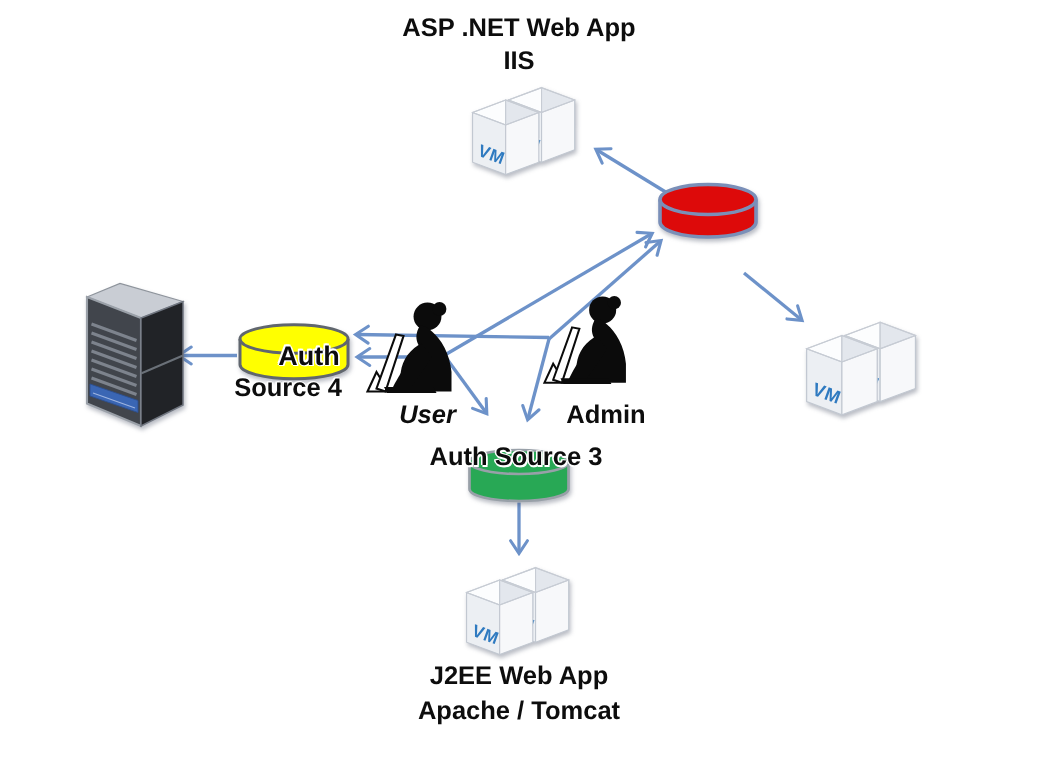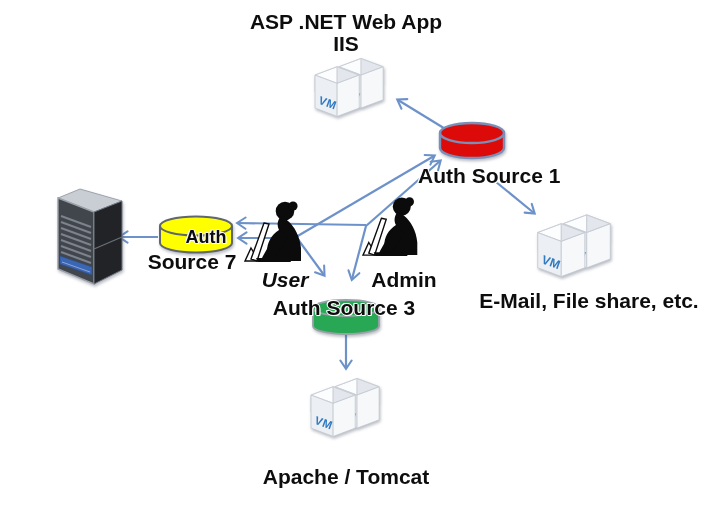--- a/index.html
+++ b/index.html
@@ -2,21 +2,21 @@
 <html><head>
 <meta charset="utf-8">
 <style>
   html,body{margin:0;padding:0;background:#fff;}
   .canvas{
     position:relative;width:704px;height:505px;background:#ffffff;
     font-family:"Liberation Sans",sans-serif;overflow:hidden;
   }
   .gfx{position:absolute;left:0;top:0;}
   .lbl{
-    position:absolute;font-weight:bold;font-size:21px;color:#0d0d0d;
+    position:absolute;font-weight:bold;font-size:17px;color:#0d0d0d;
     white-space:nowrap;line-height:1.1;
     text-shadow:1px 0 0 #fff,-1px 0 0 #fff,0 1px 0 #fff,0 -1px 0 #fff,1px 1px 0 #fff,-1px -1px 0 #fff;
   }
   .ctr{transform:translateX(-50%);}
   .auth-in{font-size:18px;}
   .shadow{filter:drop-shadow(1.5px 2px 1.5px rgba(70,80,100,.38));}
   .vm-text{font-weight:bold;font-size:12.5px;letter-spacing:.5px;}
   .slat{stroke:#7d838d;stroke-width:2;}
   #ah path{stroke:#6d92c9;}
 </style>
@@ -118,27 +118,26 @@
 
     <g transform="translate(362,194) scale(0.97)">
       <use href="#person"></use>
     </g>
   </svg>
 
   <div class="lbl ctr" style="left:346px;top:10px;">ASP .NET Web App</div>
   <div class="lbl ctr" style="left:346px;top:32px;">IIS</div>
 
 
-  <div class="lbl" style="left:418px;top:164px;">Auth Source 1</div>
 
   <div class="lbl ctr auth-in" style="left:196px;top:228px;padding-left:20px;">Auth</div>
-  <div class="lbl ctr" style="left:192px;top:250px;">Source 7</div>
+  <div class="lbl ctr" style="left:192px;top:250px;">Source 4</div>
 
   <div class="lbl ctr" style="left:285px;top:268px;font-style:italic;">User</div>
   <div class="lbl ctr" style="left:404px;top:268px;">Admin</div>
 
   <div class="lbl ctr" style="left:344px;top:296px;text-align:right;">Auth Source 3</div>
 
-  <div class="lbl ctr" style="left:589px;top:289px;">E-Mail, File share, etc.</div>
 
+  <div class="lbl ctr" style="left:346px;top:442px;">J2EE Web App</div>
   <div class="lbl ctr" style="left:346px;top:465px;text-align:right;">Apache / Tomcat</div>
 
 </div>
 
 </body></html>

